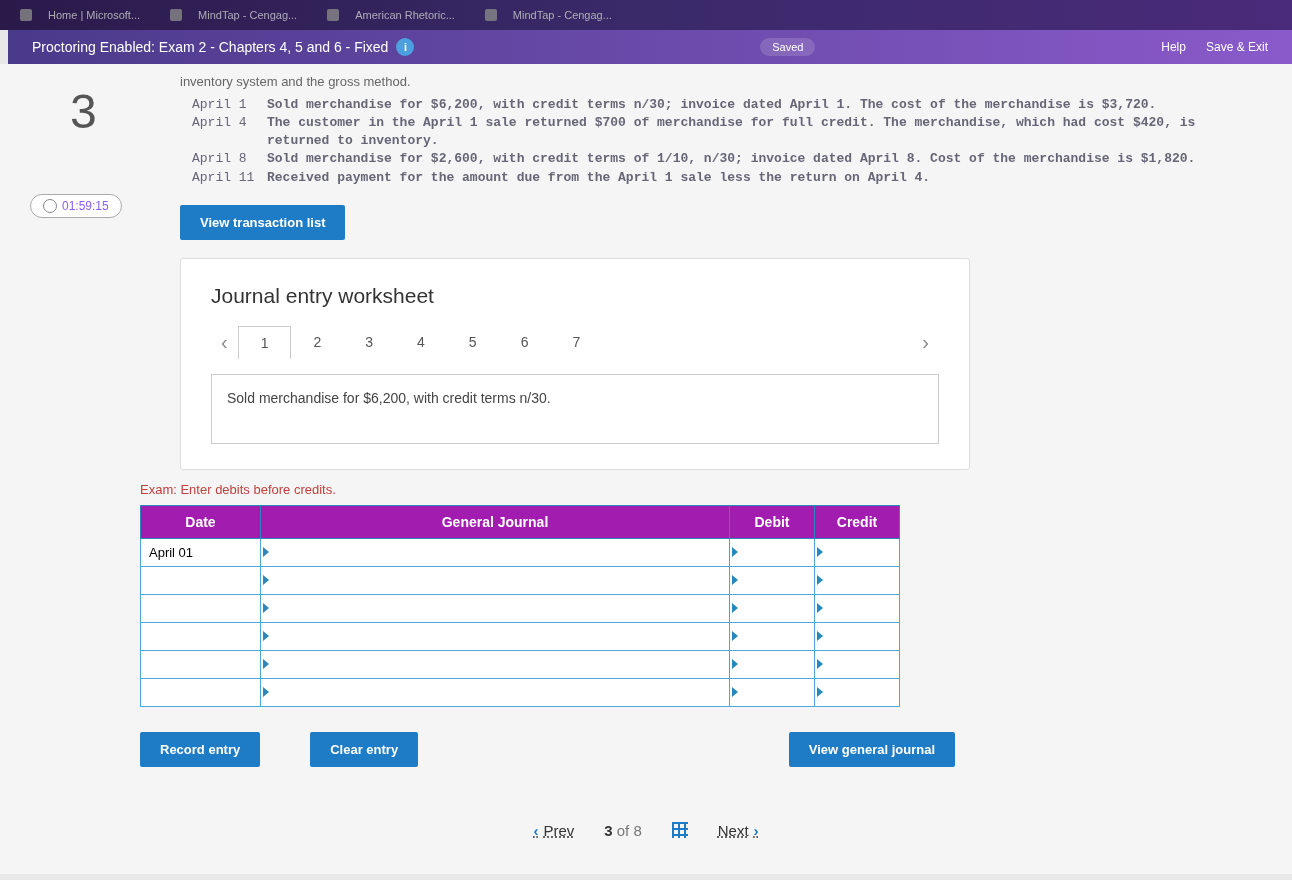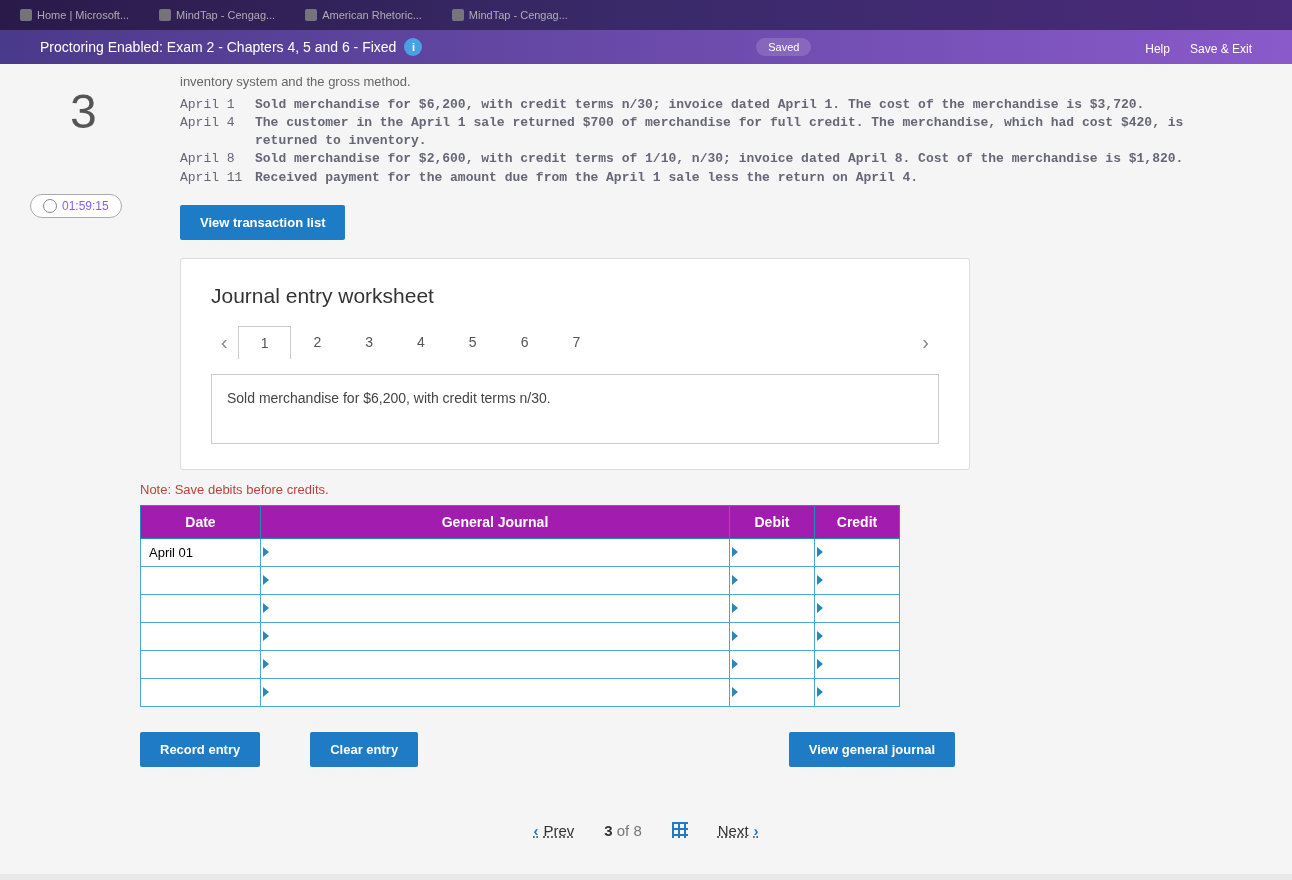--- a/index.html
+++ b/index.html
@@ -1,37 +1,37 @@
 <!DOCTYPE html>
 <html><head>
   <meta charset="utf-8">
   <style>
     * { box-sizing: border-box; margin: 0; padding: 0; }
     body { font-family: Arial, sans-serif; background: #e8e8e8; width: 1292px; height: 880px; overflow: hidden; position: relative; }
     
     .browser-tabs { height: 30px; background: linear-gradient(90deg, #2a1a4a, #3a2a6a, #4a2a7a); display: flex; align-items: center; padding: 0 20px; gap: 30px; color: #ccc; font-size: 11px; }
-    .browser-tab { display: flex; align-items: center; gap: 5px; opacity: 0.8; cursor: pointer; }
+    .browser-tab { display: flex; align-items: center; gap: 16px; opacity: 0.8; cursor: pointer; }
     .tab-icon { width: 12px; height: 12px; background: #888; border-radius: 2px; }
     
-    .exam-header { background: linear-gradient(90deg, #4a3a8a, #6a4aaa, #8a5aca); padding: 8px 40px; display: flex; align-items: flex-end; justify-content: space-between; color: #fff; }
+    .exam-header { background: linear-gradient(90deg, #4a3a8a, #6a4aaa, #8a5aca); padding: 8px 24px; display: flex; align-items: center; justify-content: space-between; color: #fff; margin-left: 8px; }
     .exam-title { font-size: 14px; display: flex; align-items: center; gap: 8px; }
     .info-icon { width: 18px; height: 18px; background: #4aa0e0; border-radius: 50%; color: #fff; display: inline-flex; align-items: center; justify-content: center; font-size: 11px; font-weight: bold; }
     .saved-badge { background: rgba(255,255,255,0.15); padding: 3px 12px; border-radius: 10px; font-size: 11px; }
     .header-links { display: flex; gap: 20px; font-size: 12px; }
     
     .content { padding: 0 40px 20px; background: #f5f5f5; position: relative; }
     
     .question-num { position: absolute; left: 70px; top: 20px; font-size: 48px; font-weight: 300; color: #555; }
     .timer-badge { position: absolute; left: 30px; top: 130px; border: 1px solid #aaa; border-radius: 20px; padding: 4px 12px; font-size: 12px; color: #8b5cf6; background: #fff; display: flex; align-items: center; gap: 5px; }
     .timer-icon { width: 14px; height: 14px; border: 1px solid #888; border-radius: 50%; position: relative; }
     
     .problem-text { margin-left: 140px; padding-top: 10px; color: #666; font-size: 13px; line-height: 1.3; }
     .transactions { font-family: 'Courier New', monospace; font-size: 13px; color: #667; margin-top: 5px; line-height: 1.4; }
     .tr-row { display: flex; }
-    .tr-date { width: 75px; flex-shrink: 0; }
+    .tr-date { width: 75px; flex-shrink: 0; margin-left: 12px; }
     .tr-text { flex: 1; font-weight: bold; }
     
     .btn { background: #1e7cc7; color: #fff; border: none; padding: 10px 20px; font-size: 13px; font-weight: bold; cursor: pointer; border-radius: 2px; }
     .btn-view-trans { margin: 18px 0 0 140px; }
     
     .worksheet { margin: 18px 0 0 140px; background: #fff; border: 1px solid #ddd; padding: 25px 30px; width: 790px; border-radius: 3px; }
     .worksheet-title { font-size: 21px; font-weight: normal; color: #333; margin-bottom: 18px; }
     
     .tab-nav { display: flex; align-items: center; gap: 0; margin-bottom: 15px; }
     .nav-arrow { font-size: 20px; color: #888; padding: 5px 10px; cursor: pointer; }
@@ -135,21 +135,21 @@
       <span class="tab-item">4</span>
       <span class="tab-item">5</span>
       <span class="tab-item">6</span>
       <span class="tab-item">7</span>
       <span class="nav-arrow right">›</span>
     </div>
     <div class="prompt-box">Sold merchandise for $6,200, with credit terms n/30.</div>
   </div>
 
   <div class="journal-area">
-    <div class="note">Note: Save debits before credits.</div>
+    <div class="note">Exam: Enter debits before credits.</div>
     <table class="journal-table">
       <thead>
         <tr>
           <th class="col-date">Date</th>
           <th>General Journal</th>
           <th class="col-debit">Debit</th>
           <th class="col-credit">Credit</th>
         </tr>
       </thead>
       <tbody>

